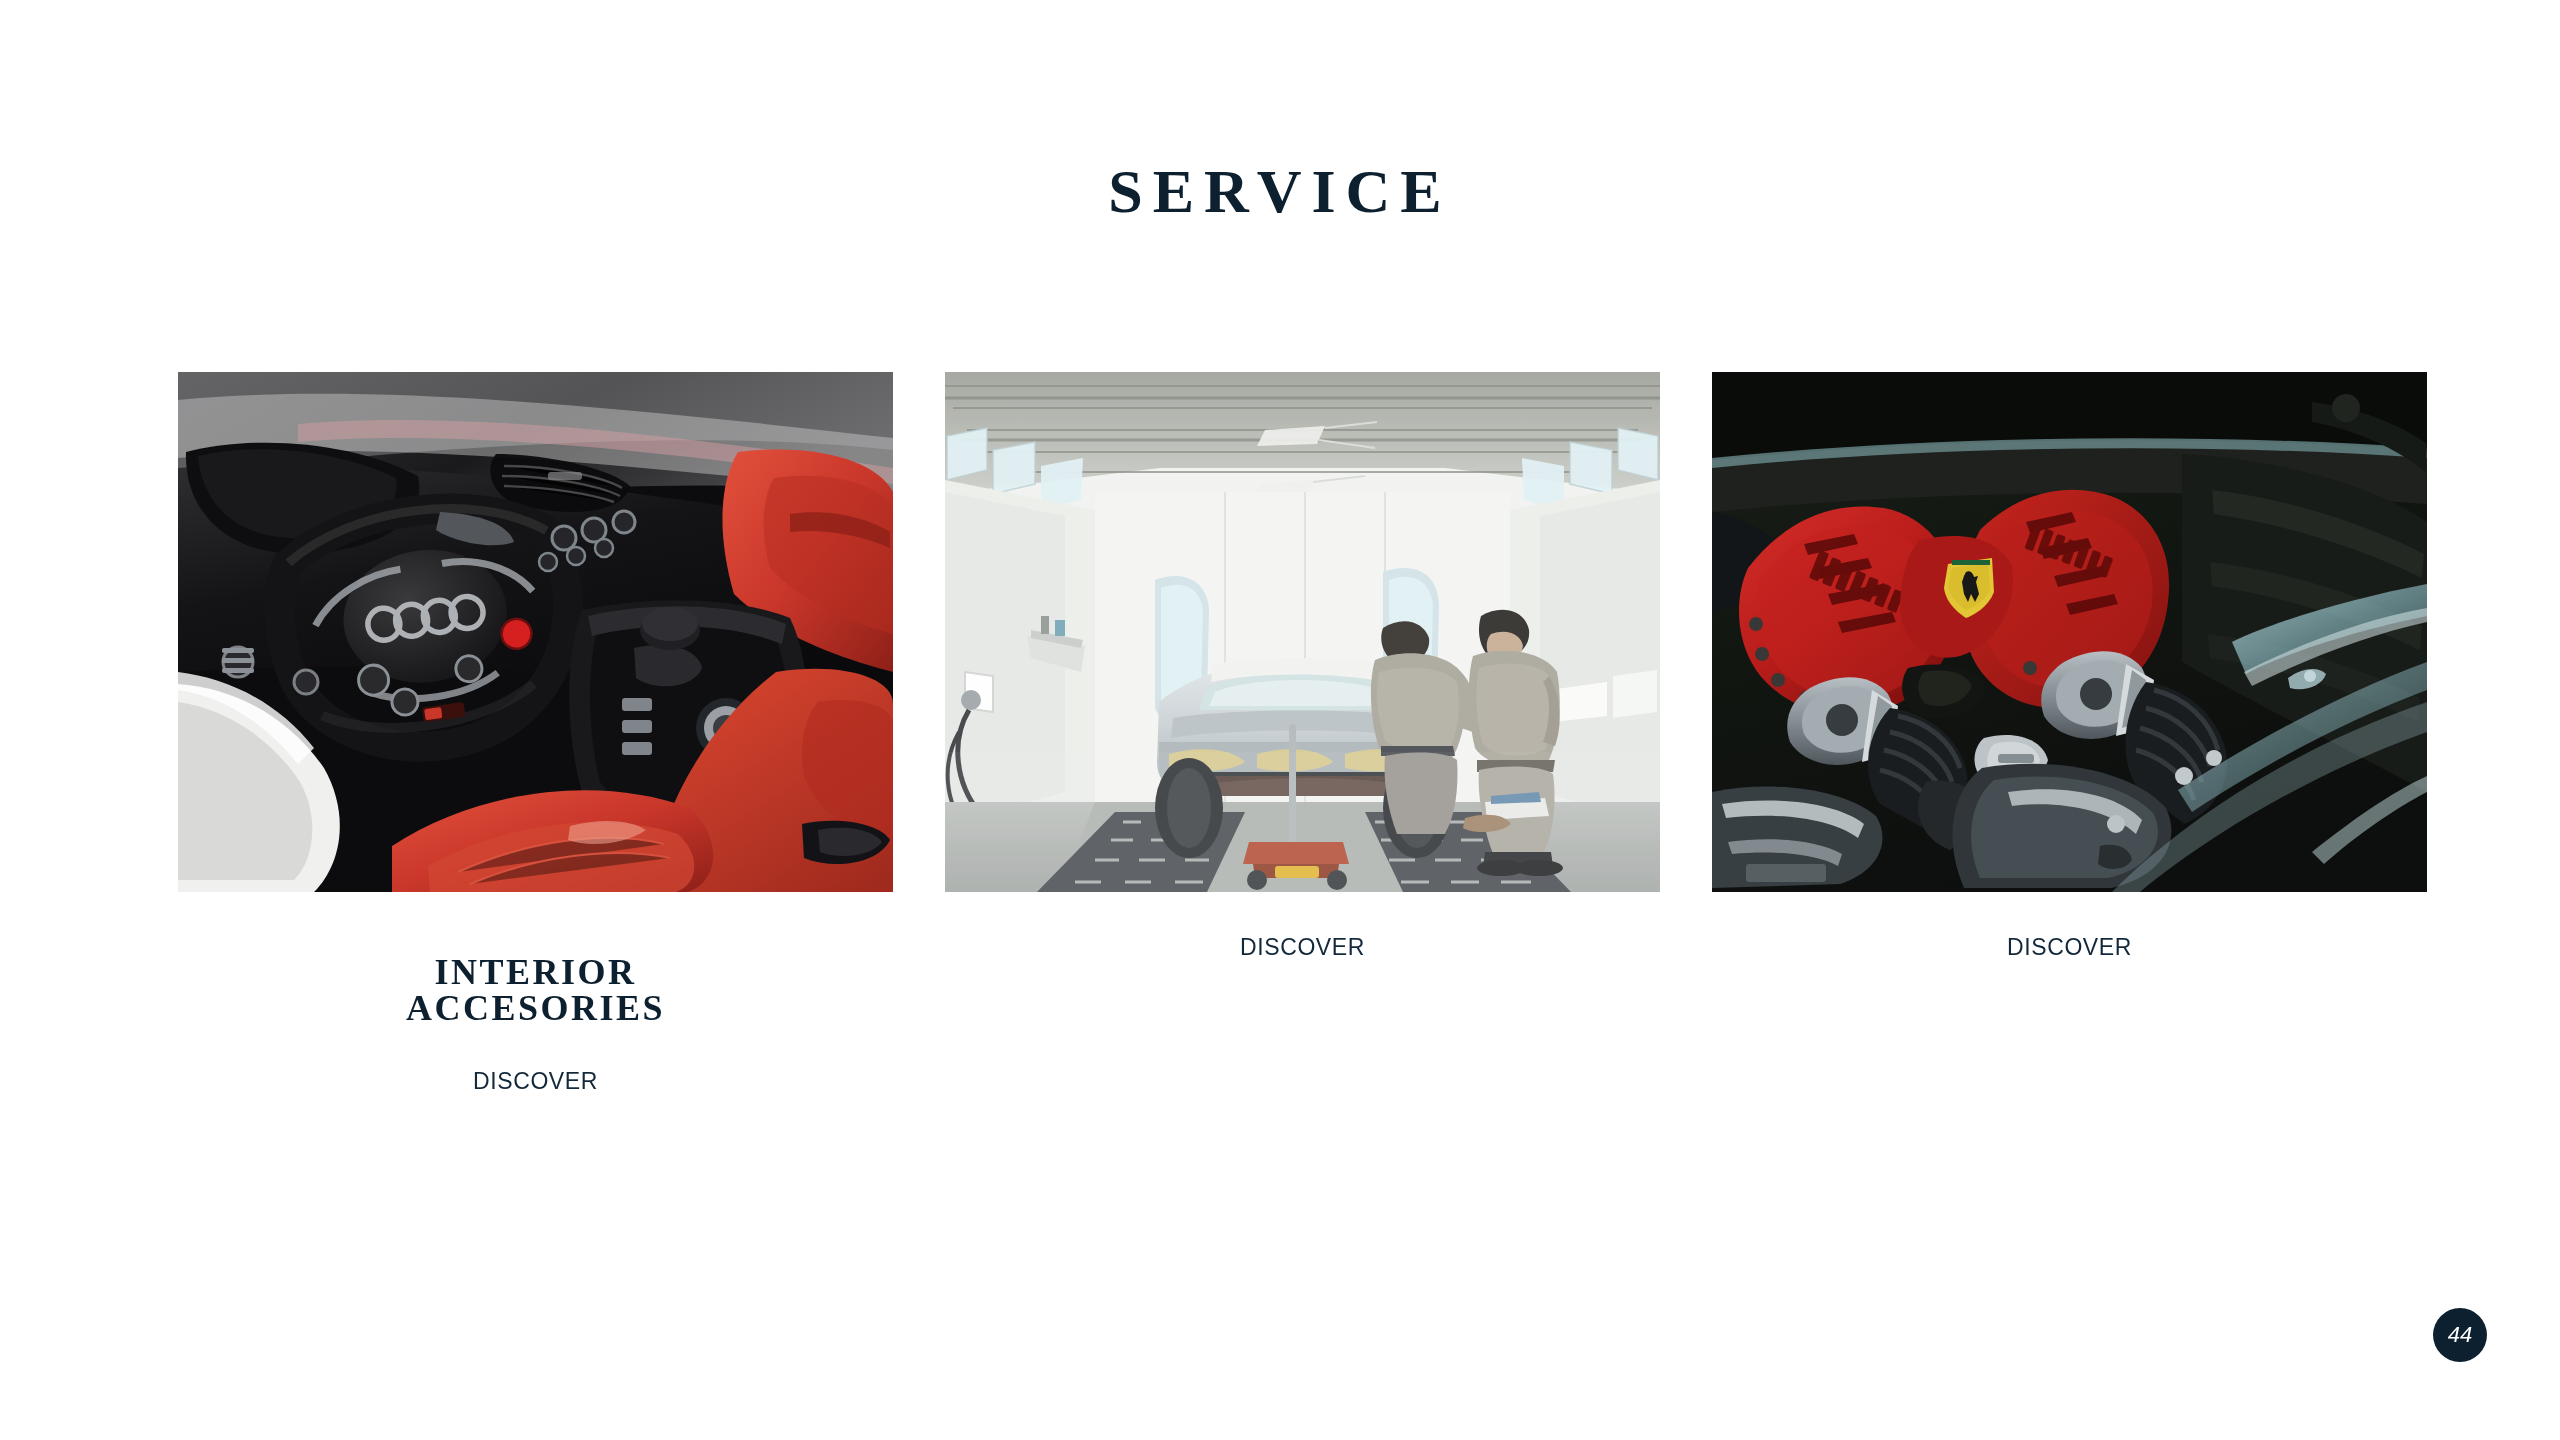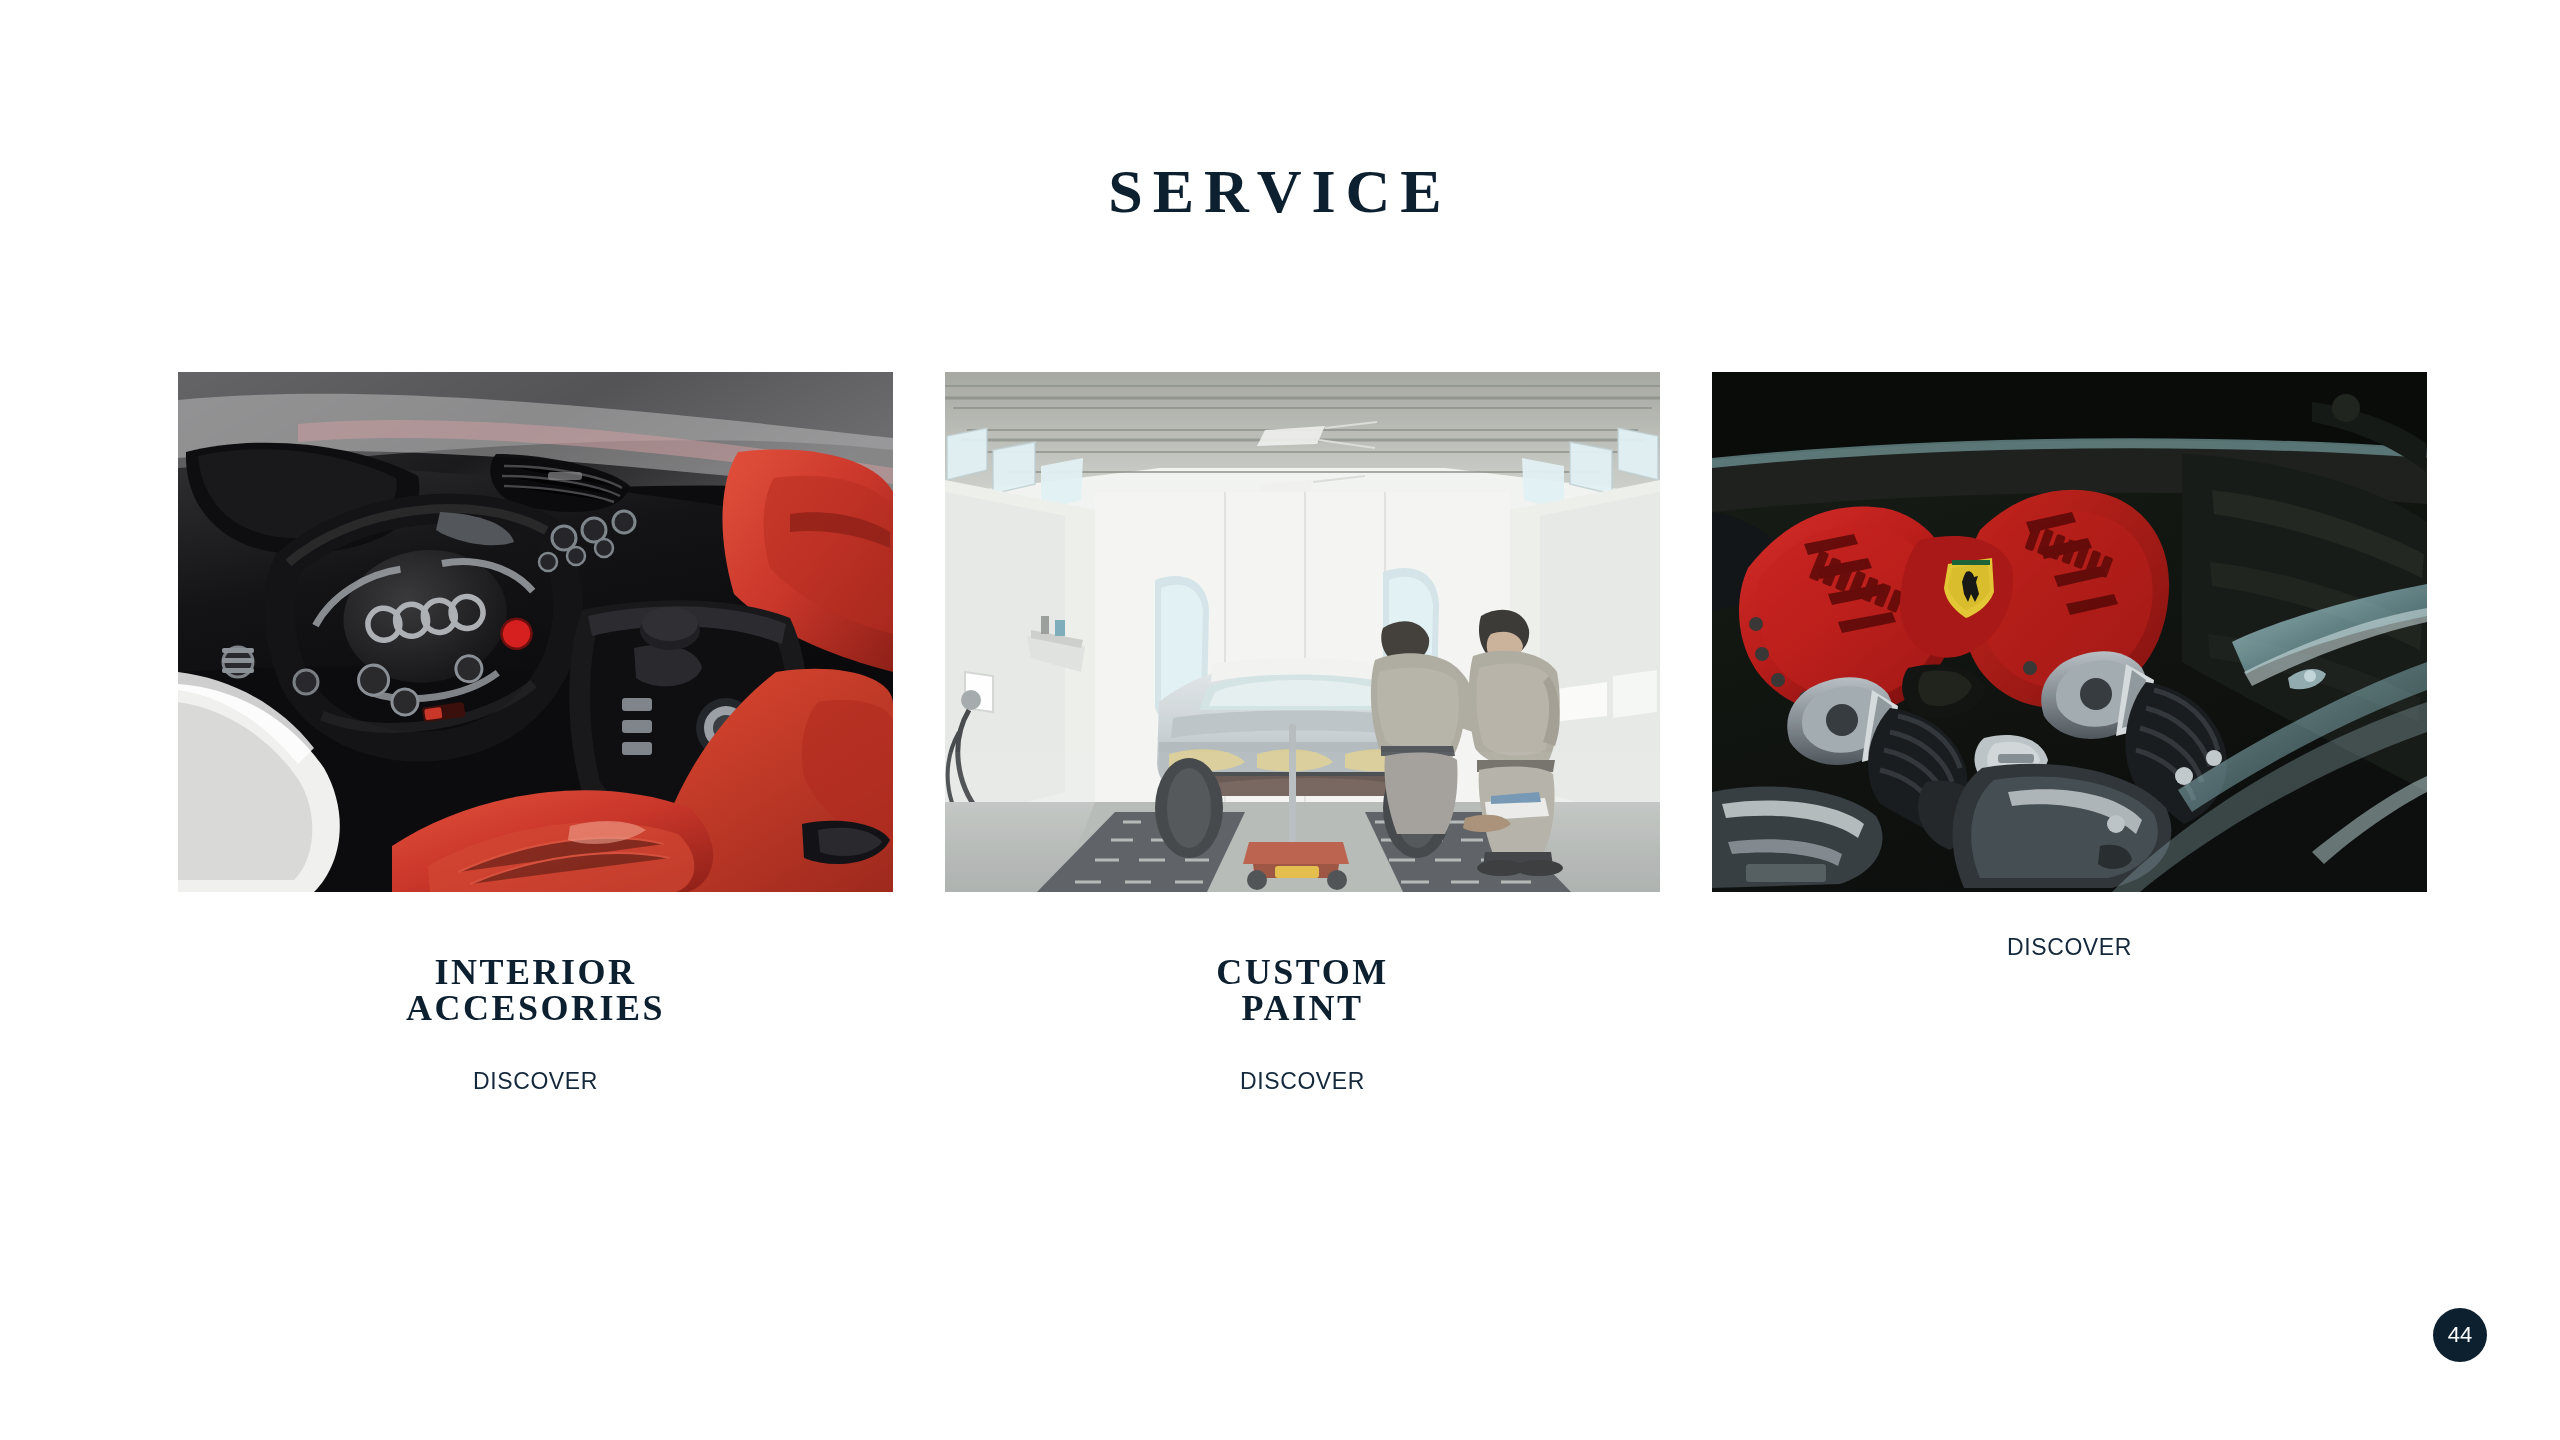--- a/index.html
+++ b/index.html
@@ -71,21 +71,21 @@
   
   .page-badge {
     position:absolute;
     left:2433px; top:1308px;
     width:54px; height:54px;
     border-radius:50%;
     background:#0d2030;
     color:#ffffff;
     font-family:"Liberation Sans", sans-serif;
     font-size:22px;
-    display:flex; align-items:center; justify-content:center;
+    display:flex; align-items:center; justify-content:center;font-style:italic;
   }
 </style>
 </head>
 <body>
 
 <h1 class="page-title">SERVICE</h1>
 
 <div class="cards">
 
   <div class="card">
@@ -420,22 +420,20 @@
         </g>
 
         <path d="M540 430 L600 426 L604 444 L542 448 Z" fill="#e8eae6"></path>
         <path d="M546 424 L594 420 L596 430 L546 432 Z" fill="#5e86a8"></path>
         <path d="M520 446 C540 440 560 442 566 452 C554 462 528 462 518 456 Z" fill="#9a7f60"></path>
 
         <rect width="715" height="520" fill="#f4f7f6" opacity="0.13"></rect>
         <path d="M0 380 H715 V520 H0 Z" fill="#ffffff" opacity="0.05"></path>
       </svg>
     </div>
-    <div class="card-title">CUSTOM
-PAINT</div>
     <div class="card-cta">DISCOVER</div>
   </div>
 
   <div class="card">
     <div class="card-media">
       <svg viewBox="0 0 715 520" preserveAspectRatio="xMidYMid slice">
         <defs>
           <linearGradient id="c3bay" x1="0" y1="0" x2="0.4" y2="1">
             <stop offset="0" stop-color="#1d211c"></stop>
               <stop offset="0.5" stop-color="#141813"></stop>

